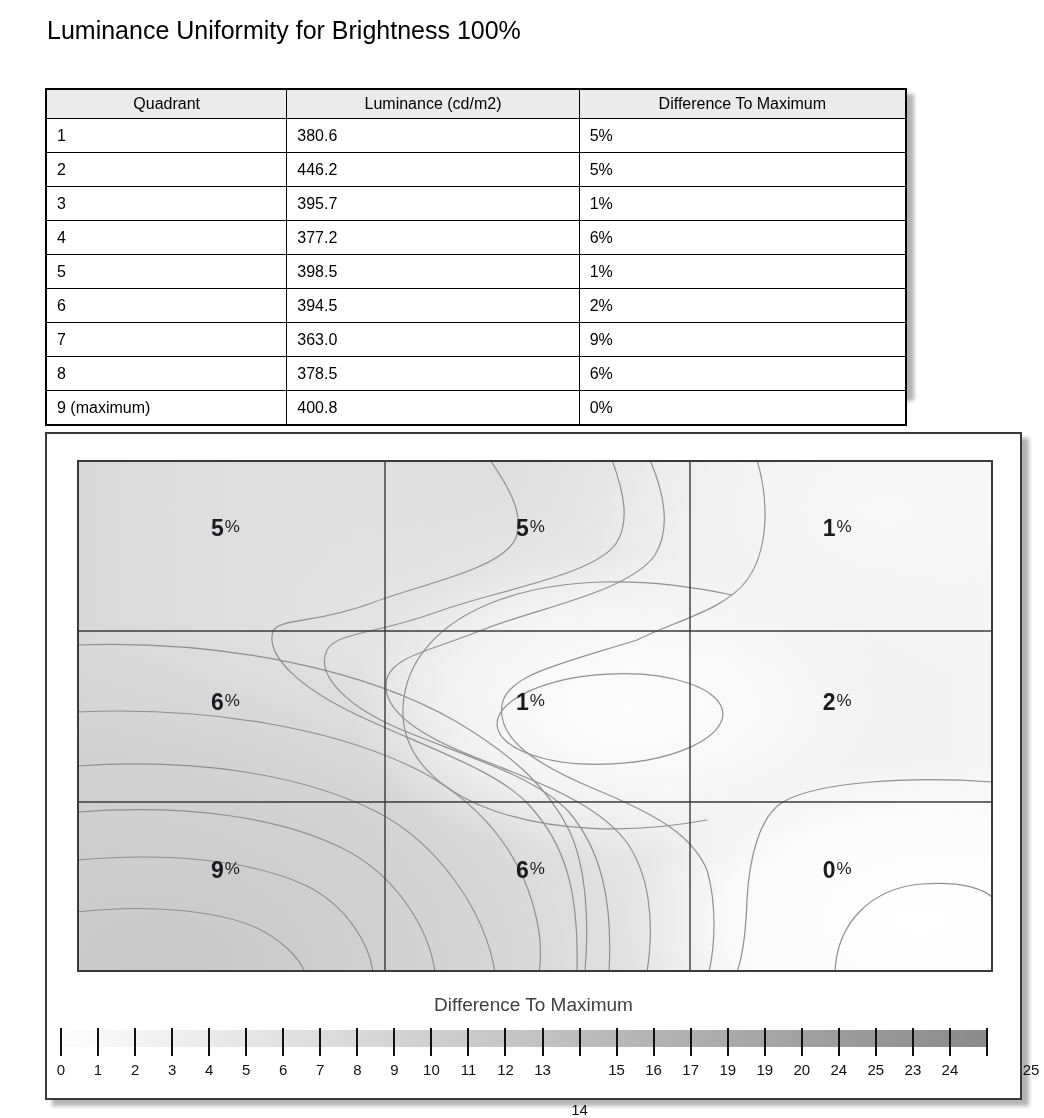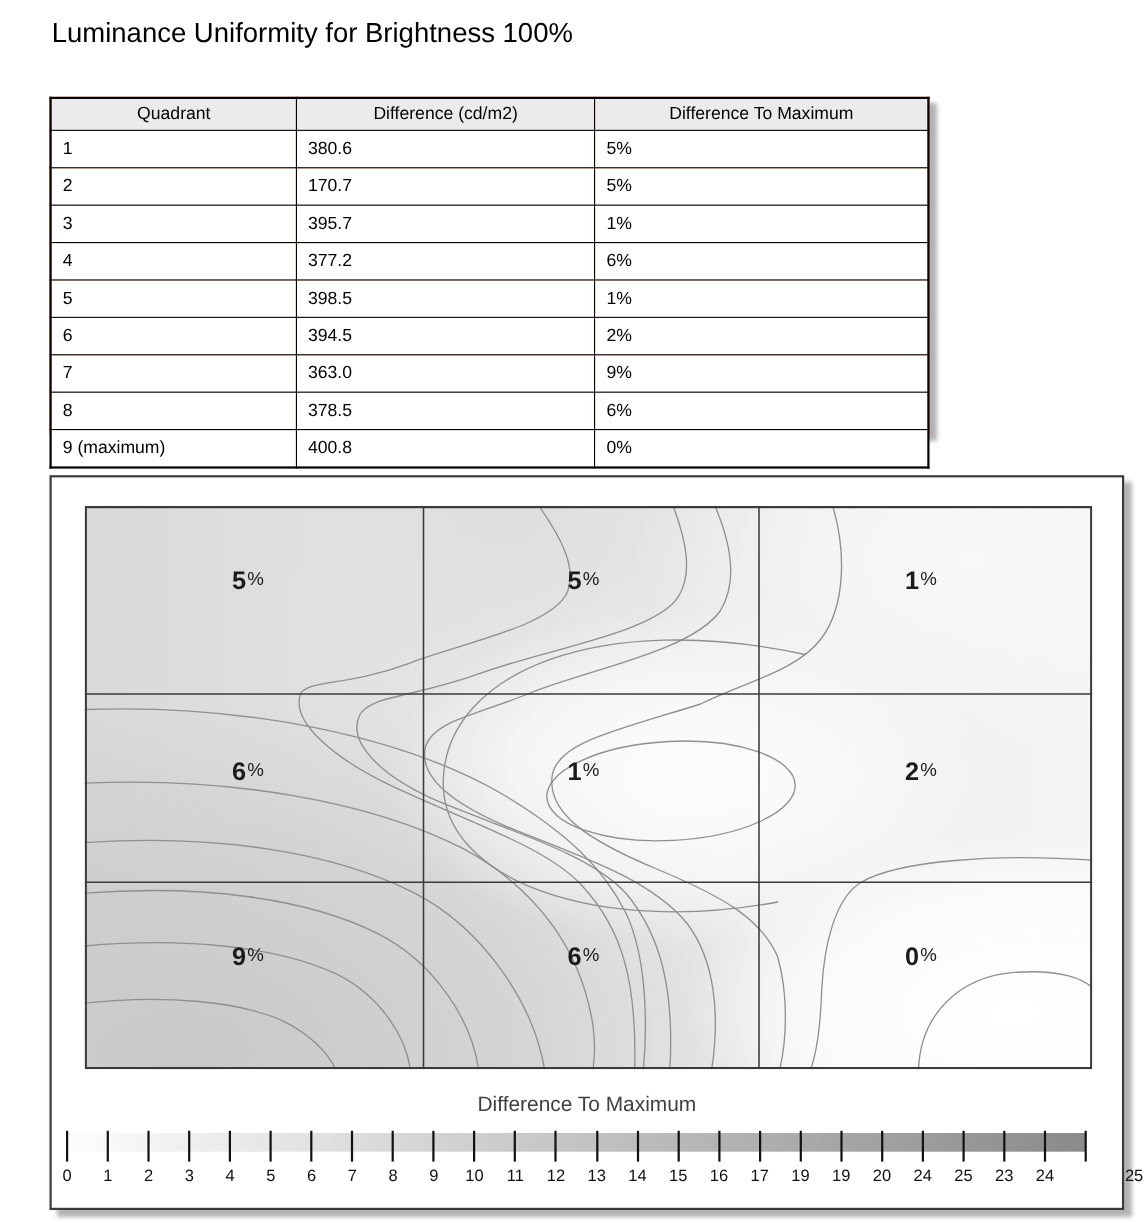--- a/index.html
+++ b/index.html
@@ -5,23 +5,23 @@
   html,body{margin:0;padding:0;}
   body{
     width:1044px;height:1118px;position:relative;background:#ffffff;
     font-family:"Liberation Sans",sans-serif;color:#000;overflow:hidden;
   }
   .page-title{
     position:absolute;left:47px;top:16px;font-size:25px;color:#000;
   }
   
   .table-panel{
-    position:absolute;left:45px;top:88px;width:800px;height:307px;
+    position:absolute;left:45px;top:88px;width:862px;height:307px;
     box-shadow:7px 6px 4px rgba(0,0,0,0.30);
-    background:#f97316;
+    background:#1d4ed8;
   }
   table.uni{
     width:100%;height:100%;border-collapse:collapse;table-layout:fixed;
     border:2px solid #000;font-size:16px;
   }
   table.uni th{
     background:#ebebeb;font-weight:normal;border:1px solid #000;
     height:26px;text-align:center;padding:1px 4px;
   }
   table.uni td{
@@ -82,33 +82,33 @@
 <div class="table-panel">
   <table class="uni">
     <colgroup>
       <col style="width:28%">
         <col style="width:34%">
         <col style="width:38%">
     </colgroup>
     <thead>
       <tr>
           <th>Quadrant</th>
-          <th>Difference (cd/m2)</th>
+          <th>Luminance (cd/m2)</th>
           <th>Difference To Maximum</th>
         </tr>
     </thead>
     <tbody>
         <tr>
           <td class="left">1</td>
           <td>380.6</td>
           <td>5%</td>
         </tr>
         <tr>
           <td class="left">2</td>
-          <td>170.7</td>
+          <td>446.2</td>
           <td>5%</td>
         </tr>
         <tr>
           <td class="left">3</td>
           <td>395.7</td>
           <td>1%</td>
         </tr>
         <tr>
           <td class="left">4</td>
           <td>377.2</td>
@@ -257,21 +257,21 @@
         <div class="ticklab" style="left: 36%;">9</div>
         <div class="tick" style="left: 40%;"></div>
         <div class="ticklab" style="left: 40%;">10</div>
         <div class="tick" style="left: 44%;"></div>
         <div class="ticklab" style="left: 44%;">11</div>
         <div class="tick" style="left: 48%;"></div>
         <div class="ticklab" style="left: 48%;">12</div>
         <div class="tick" style="left: 52%;"></div>
         <div class="ticklab" style="left: 52%;">13</div>
         <div class="tick" style="left: 56%;"></div>
-        <div class="ticklab" style="left: 56%;">14</div>
+        <div class="ticklab" style="left: 56%; margin-top: 40px;">14</div>
         <div class="tick" style="left: 60%;"></div>
         <div class="ticklab" style="left: 60%;">15</div>
         <div class="tick" style="left: 64%;"></div>
         <div class="ticklab" style="left: 64%;">16</div>
         <div class="tick" style="left: 68%;"></div>
         <div class="ticklab" style="left: 68%;">17</div>
         <div class="tick" style="left: 72%;"></div>
         <div class="ticklab" style="left: 72%;">19</div>
         <div class="tick" style="left: 76%;"></div>
         <div class="ticklab" style="left: 76%;">19</div>

